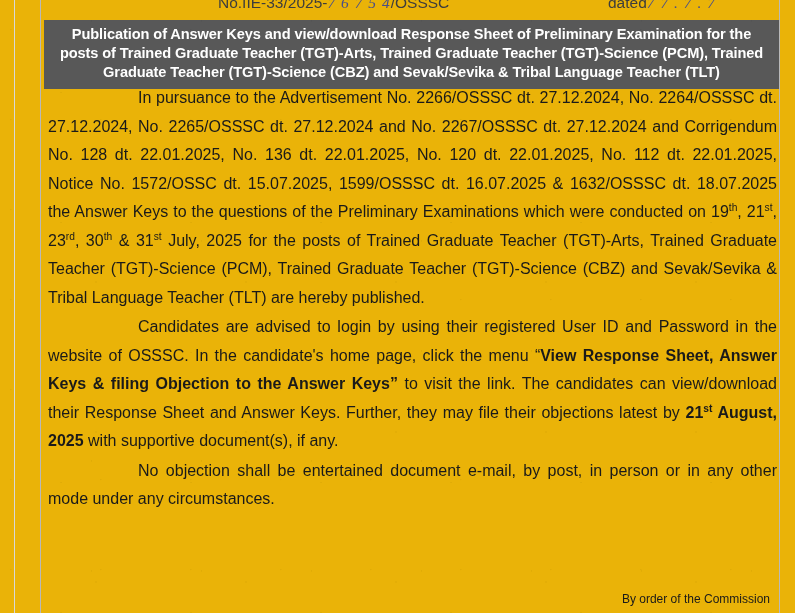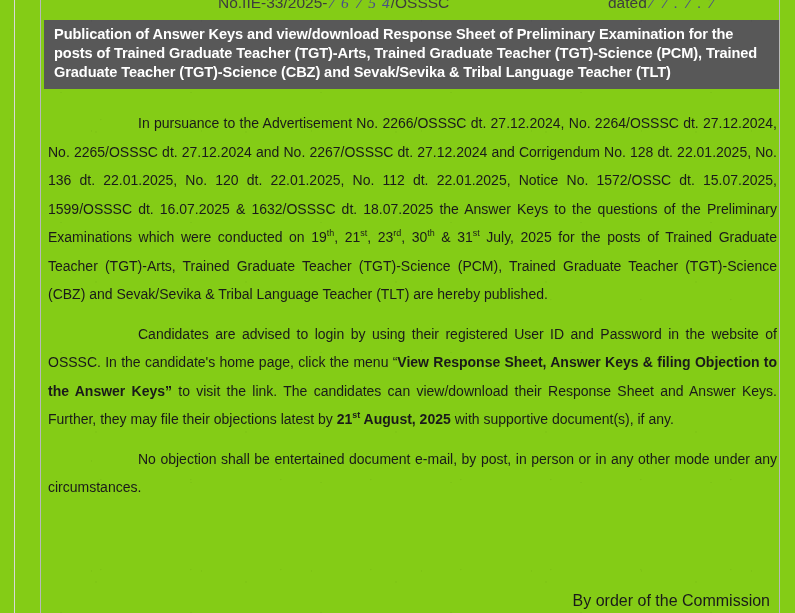--- a/index.html
+++ b/index.html
@@ -13,21 +13,21 @@
     overflow: hidden;
     font-family: "Liberation Sans", sans-serif;
     color: #1a1a1a;
     position: relative;
   }
 
   
   .page {
     position: absolute;
     inset: 0;
-    background: #84cc16;
+    background: #eab308;
   }
 
   
   .rule-left-outer {
     position: absolute;
     left: 14px; top: 0; bottom: 0;
     width: 1px;
     background: #d8d8d8;
   }
   .rule-left-inner {
@@ -69,59 +69,59 @@
     position: absolute;
     left: 44px;
     top: 20px;
     width: 735px;
     box-sizing: border-box;
     background: #585858;
     color: #ffffff;
     font-weight: bold;
     font-size: 14.6px;
     line-height: 19.2px;
-    text-align: left;
+    text-align: center;
     padding: 5px 10px 6px 10px;
     letter-spacing: -0.1px;
   }
 
   
   .body-text {
     position: absolute;
     left: 48px;
-    top: 109px;
+    top: 84px;
     width: 729px;
-    font-size: 14px;
+    font-size: 16px;
     line-height: 28.5px;
   }
   p.para {
     margin: 0;
     text-align: justify;
     text-justify: inter-word;
     text-indent: 90px;
   }
   p.para.gap {
-    margin-top: 11px;
+    margin-top: 1px;
   }
   p.para.nogap {
     margin-top: 0;
   }
   b { font-weight: bold; }
   sup {
     font-size: 0.64em;
     vertical-align: super;
     line-height: 0;
   }
 
   .closing {
     position: absolute;
     left: 48px;
     width: 722px;
     top: 592px;
-    font-size: 16px;
+    font-size: 12px;
     text-align: right;
   }
 
   
   .speckle {
     position: absolute;
     inset: 0;
     pointer-events: none;
     opacity: 0.035;
     background:

